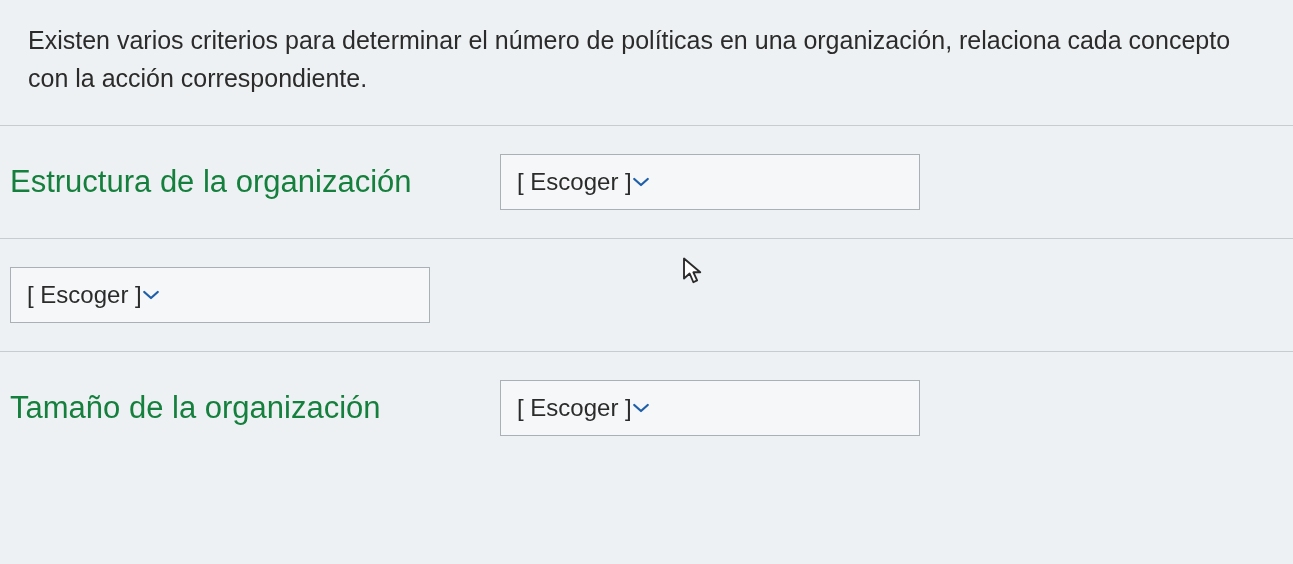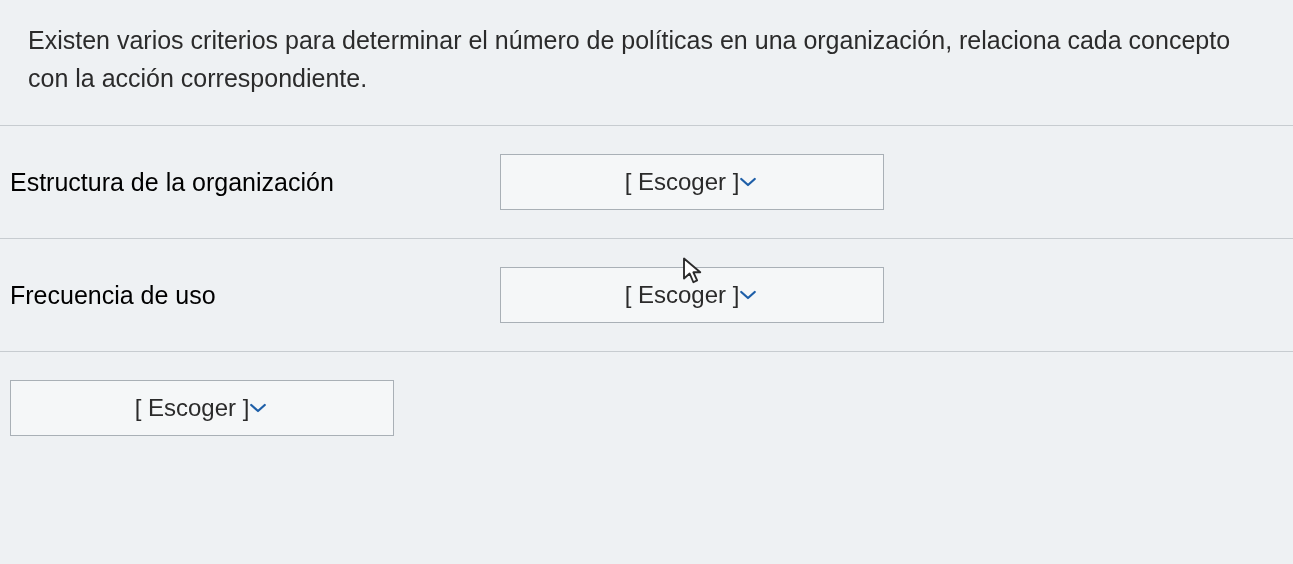--- a/index.html
+++ b/index.html
@@ -26,35 +26,35 @@
       display: flex;
       align-items: center;
       border-top: 1px solid #c7ccd0;
       padding: 28px 10px 28px 10px;
     }
     .row:last-child {
       padding-bottom: 40px;
     }
     .label-col {
       width: 490px;
-      font-size: 25px;
-      color: #000000;
+      font-size: 31px;
+      color: #15803d;
       padding-left: 0;
     }
     .select-col {
       flex: 0 0 auto;
     }
     .select-box {
-      width: 384px;
+      width: 420px;
       height: 56px;
       border: 1px solid #a9b0b6;
       background: #f5f7f8;
       display: flex;
       align-items: center;
-      justify-content: center;
+      justify-content: flex-start;
       padding: 0 18px 0 16px;
       font-size: 24px;
       color: #2b2b2b;
       cursor: pointer;
       user-select: none;
     }
     .chevron {
       color: #1e5fa8;
       font-size: 16px;
       line-height: 1;
@@ -89,34 +89,34 @@
       <span class="chevron">
         <svg viewBox="0 0 24 14" fill="none" stroke="#1e5fa8" stroke-width="3" stroke-linecap="round" stroke-linejoin="round">
           <polyline points="3,3 12,11 21,3"></polyline>
         </svg>
       </span>
     </div>
   </div>
 </div>
 
 <div class="row">
-  <div class="label-col">Frecuencia de uso</div>
   <div class="select-col">
     <div class="select-box">
       <span>[ Escoger ]</span>
       <span class="chevron">
         <svg viewBox="0 0 24 14" fill="none" stroke="#1e5fa8" stroke-width="3" stroke-linecap="round" stroke-linejoin="round">
           <polyline points="3,3 12,11 21,3"></polyline>
         </svg>
       </span>
     </div>
   </div>
 </div>
 
 <div class="row">
+  <div class="label-col">Tamaño de la organización</div>
   <div class="select-col">
     <div class="select-box">
       <span>[ Escoger ]</span>
       <span class="chevron">
         <svg viewBox="0 0 24 14" fill="none" stroke="#1e5fa8" stroke-width="3" stroke-linecap="round" stroke-linejoin="round">
           <polyline points="3,3 12,11 21,3"></polyline>
         </svg>
       </span>
     </div>
   </div>

